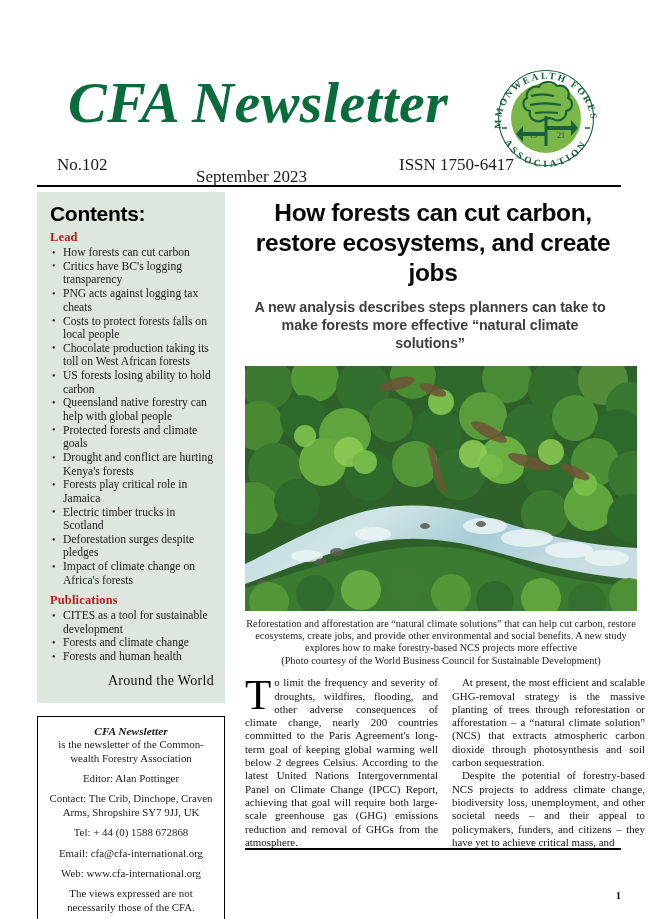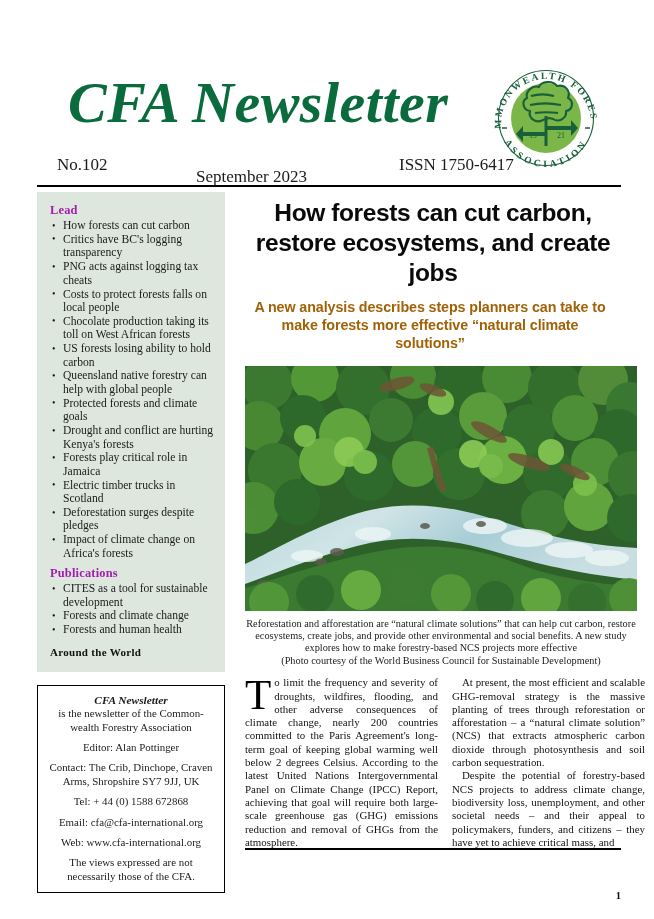--- a/index.html
+++ b/index.html
@@ -102,21 +102,21 @@
     font-weight: 700;
     font-size: 21px;
     letter-spacing: -0.3px;
     margin: 0 0 4px 0;
     color: #000;
   }
   .sec-head {
     font-weight: 700;
     font-size: 12.4px;
     margin: 6px 0 1px 0;
-    color: #a21caf;
+    color: #b91c1c;
     letter-spacing: 0.2px;
   }
   .sec-head.first { margin-top: 1px; }
   ul.toc {
     list-style: none;
     margin: 0;
     padding: 0;
   }
   ul.toc li {
     position: relative;
@@ -128,25 +128,26 @@
   }
   ul.toc li::before {
     content: "\2022";
     position: absolute;
     left: 2px;
     top: -0.5px;
     font-size: 10px;
     color: #1a1a1a;
   }
   .around-world {
-    font-weight: 700;
-    font-size: 11px;
+    font-weight: 400;
+    font-size: 14px;
     margin-top: 9px;
     letter-spacing: 0.3px;
     color: #111;
+    text-align: right;
   }
 
   
   .info-box {
     margin-top: 13px;
     border: 1.5px solid #000;
     padding: 8px 8px 9px 8px;
     text-align: center;
     font-size: 10.9px;
     line-height: 13.4px;
@@ -179,21 +180,21 @@
     color: #0a0a0a;
   }
   .subhead {
     font-family: "Liberation Sans", "DejaVu Sans", sans-serif;
     font-weight: 700;
     font-size: 14.3px;
     line-height: 18.2px;
     text-align: center;
     margin: 10px 6px 0 0;
     letter-spacing: -0.1px;
-    color: #a16207;
+    color: #404040;
   }
 
   
   .photo-wrap {
     margin-top: 13px;
     width: 392px;
     height: 245px;
     overflow: hidden;
     position: relative;
   }
@@ -306,20 +307,21 @@
     </div>
   </div>
 
   <div class="top-rule"></div>
 
   <div class="content-area">
 
     <aside class="sidebar">
 
       <div class="contents-box">
+        <h2 class="contents-title">Contents:</h2>
 
         <div class="sec-head first">Lead</div>
         <ul class="toc">
           <li>How forests can cut carbon</li>
         </ul>
 
         <ul class="toc">
           <li>Critics have BC's logging transparency</li>
           <li>PNG acts against logging tax cheats</li>
           <li>Costs to protect forests falls on local people</li>

